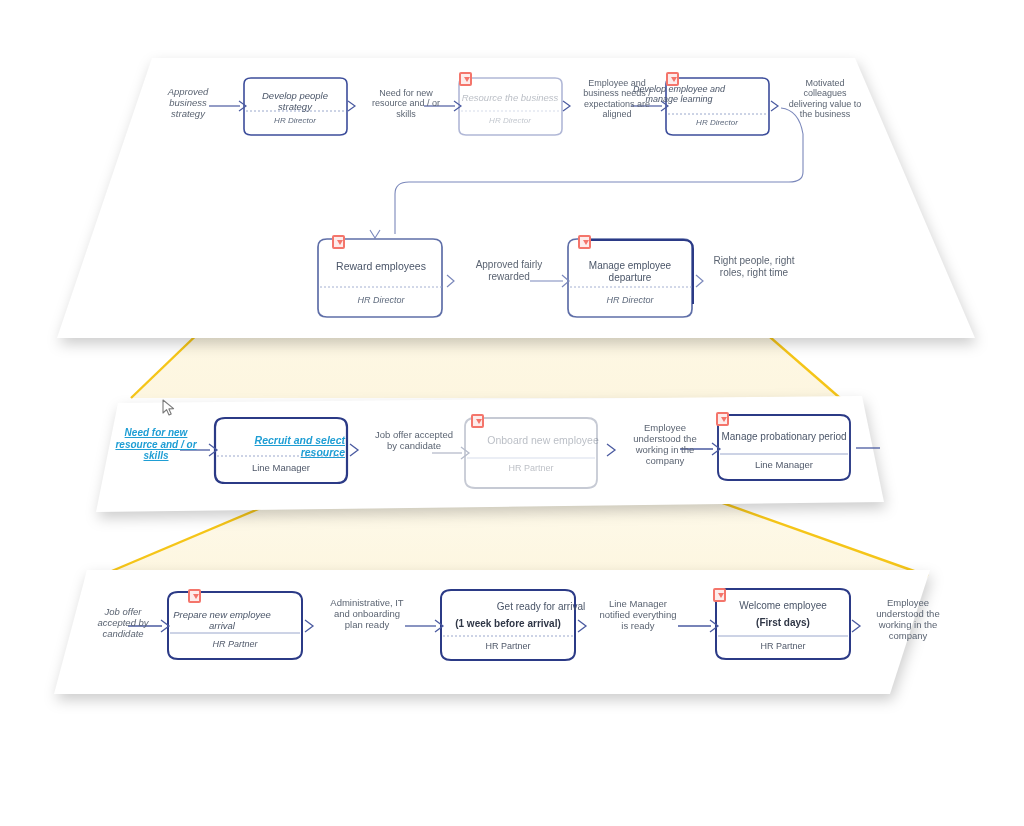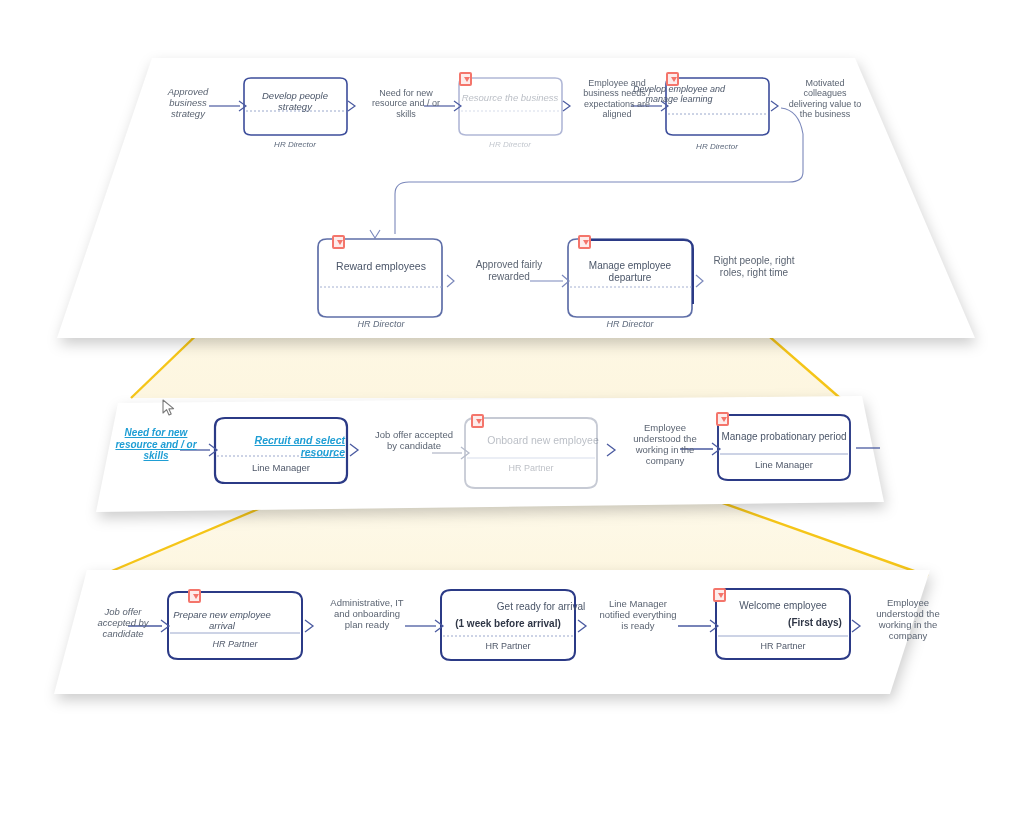--- a/index.html
+++ b/index.html
@@ -3,21 +3,21 @@
 <meta charset="utf-8">
 <style>
   html,body{margin:0;padding:0;background:#ffffff;}
   body{width:1024px;height:826px;overflow:hidden;font-family:"Liberation Sans",sans-serif;}
   #stage{position:relative;width:1024px;height:826px;background:#fff;}
   svg.full{position:absolute;left:0;top:0;width:1024px;height:826px;}
   .layer-shadow{filter:drop-shadow(2px 6px 7px rgba(0,0,0,0.20));}
   .flow-txt{position:absolute;text-align:center;line-height:1.16;
        font-family:"Liberation Sans",sans-serif;}
   .box-title{font-style:italic;color:#4a5568;}
-  .box-role{color:#5e6a7d;margin-top:24px;}
+  .box-role{color:#5e6a7d;}
   .faded{opacity:.38;}
   .link-txt{color:#1f9ed4;text-decoration:underline;font-style:italic;font-weight:bold;}
   .badge{position:absolute;width:13px;height:14px;border:2px solid #f4756b;
          border-radius:2px;background:#fdeceb;box-sizing:border-box;}
   .badge:after{content:"";position:absolute;left:2.5px;top:3px;width:0;height:0;
          border-left:3px solid transparent;border-right:3px solid transparent;
          border-top:5px solid #f4756b;}
   .cursor{position:absolute;width:14px;height:18px;}
 </style>
 </head>
@@ -257,21 +257,21 @@
   <div class="flow-txt" style="left:443px;top:601px;width:130px;font-size:10px;color:#4a5568;margin-left:33px;">Get ready for arrival</div>
   <div class="flow-txt" style="left:443px;top:618px;width:130px;font-size:10px;font-weight:bold;color:#2f3646;">(1 week before arrival)</div>
   <div class="flow-txt" style="left:443px;top:641px;width:130px;font-size:9px;color:#50596a;">HR Partner</div>
 
   <div class="flow-txt" style="left:596px;top:598px;width:84px;font-size:9.5px;color:#5b6472;">Line Manager
 notified
 everything is
 ready</div>
 
   <div class="flow-txt" style="left:718px;top:600px;width:130px;font-size:10px;color:#4a5568;">Welcome employee</div>
-  <div class="flow-txt" style="left:718px;top:617px;width:130px;font-size:10px;font-weight:bold;color:#2f3646;padding-left:32px;">(First days)</div>
+  <div class="flow-txt" style="left:718px;top:617px;width:130px;font-size:10px;font-weight:bold;color:#2f3646;">(First days)</div>
   <div class="flow-txt" style="left:718px;top:641px;width:130px;font-size:9px;color:#50596a;">HR Partner</div>
 
   <div class="flow-txt" style="left:866px;top:597px;width:84px;font-size:9.5px;color:#5b6472;">Employee
 understood the
 working in the
 company</div>
 
   <div class="badge" style="left:188px;top:589px;"></div>
   <div class="badge" style="left:713px;top:588px;"></div>
 

